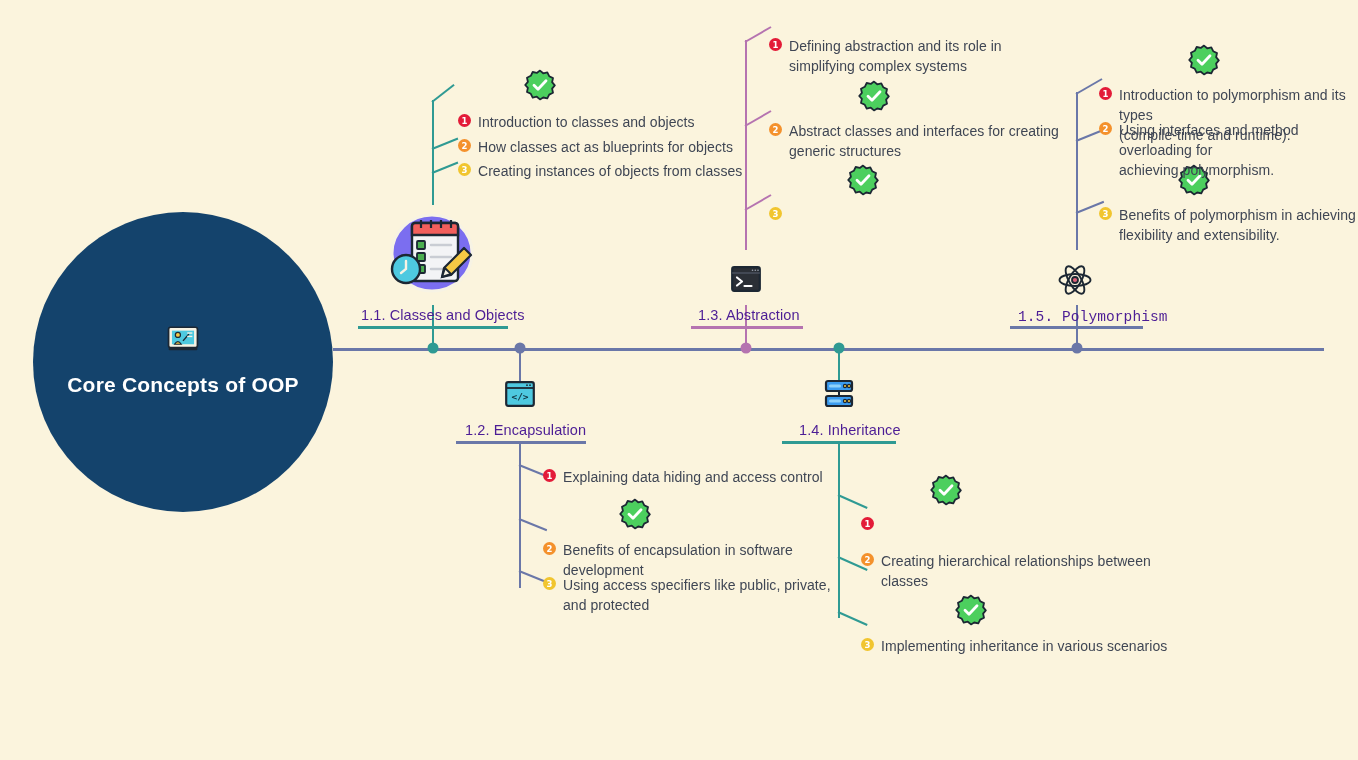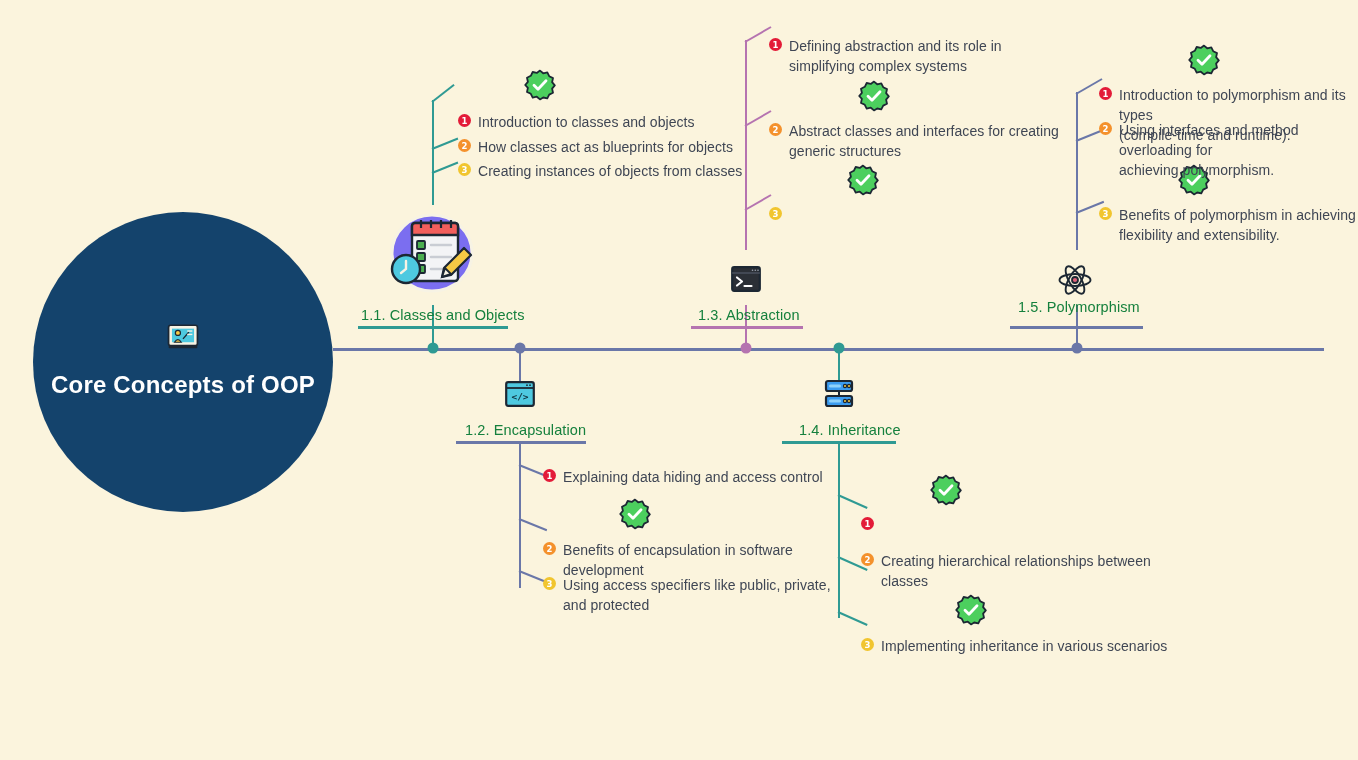--- a/index.html
+++ b/index.html
@@ -15,38 +15,38 @@
   .root-node {
     position: absolute; left: 33px; top: 212px;
     width: 300px; height: 300px; border-radius: 50%;
     background: #14436c;
     display: flex; flex-direction: column;
     align-items: center; justify-content: center;
     z-index: 5;
   }
   .root-icon { width: 34px; height: 30px; margin-bottom: 16px; }
   .root-title {
-    color: #ffffff; font-size: 24px; font-weight: bold;
+    color: #ffffff; font-size: 21px; font-weight: bold;
     text-align: center; line-height: 1.35; letter-spacing: .2px;
   }
 
   
   .axis {
     position: absolute; left: 333px; top: 348px;
     width: 991px; height: 3px; background: #6a77a8; z-index: 1;
   }
   .node-dot {
     position: absolute; width: 11px; height: 11px; border-radius: 50%;
     transform: translate(-50%, -50%); z-index: 4;
   }
   .stem { position: absolute; width: 2px; z-index: 2; }
 
   
   .branch-title {
-    position: absolute; font-size: 14.5px; color: #15803d;
+    position: absolute; font-size: 14.5px; color: #4c1d95;
     white-space: nowrap; letter-spacing: .1px; z-index: 3;
   }
   .title-rule { position: absolute; height: 2.5px; z-index: 2; }
 
   
   .branch-icon { position: absolute; z-index: 3; }
 
   
   .sub-item { position: absolute; display: flex; align-items: flex-start; z-index: 3; }
   .badge {
@@ -260,21 +260,21 @@
 classes</span>
   </div>
   <div class="sub-item" style="left:861px; top:637px;">
     <span class="badge b3">3</span>
     <span class="sub-text">Implementing inheritance in various scenarios</span>
   </div>
 
   <div class="node-dot" style="left:1077px; top:348px; background:#6a77a8;"></div>
   <div class="stem" style="left:1076px; top:305px; height:44px; background:#6a77a8;"></div>
   <div class="title-rule" style="left:1010px; top:326px; width:133px; background:#6a77a8;"></div>
-  <div class="branch-title" style="left:1018px; top:299px;">1.5. Polymorphism</div>
+  <div class="branch-title" style="left:1018px; top:309px;font-family:Liberation Mono, monospace;">1.5. Polymorphism</div>
   <svg class="branch-icon" style="left:1057px; top:262px; width:36px; height:36px;" viewBox="0 0 36 36">
     <g fill="none" stroke="#1c2733" stroke-width="1.9">
       <ellipse cx="18" cy="18" rx="15.5" ry="6"></ellipse>
       <ellipse cx="18" cy="18" rx="15.5" ry="6" transform="rotate(60 18 18)"></ellipse>
       <ellipse cx="18" cy="18" rx="15.5" ry="6" transform="rotate(120 18 18)"></ellipse>
     </g>
     <circle cx="18" cy="18" r="3" fill="#e0607a" stroke="#1c2733" stroke-width="1.8"></circle>
   </svg>
   <div class="spine" style="left:1076px; top:92px; height:158px; background:#6a77a8;"></div>
   <div class="stub" style="left:1076px; top:93px; width:30px; background:#6a77a8; transform:rotate(-30deg);"></div>

